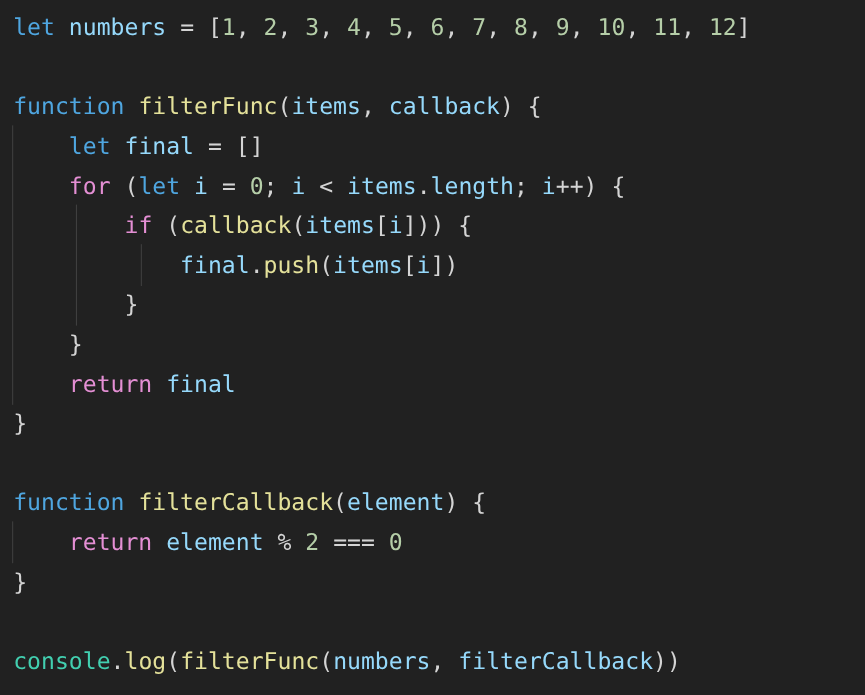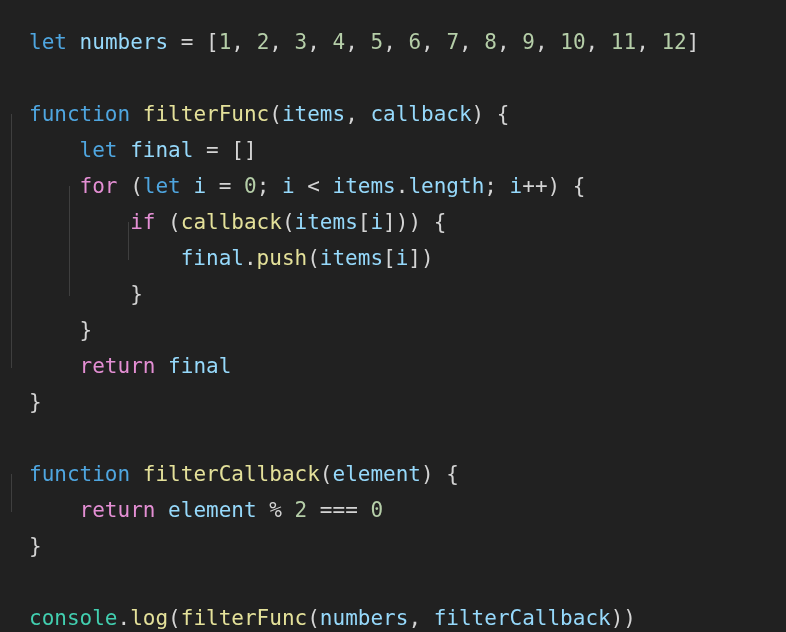--- a/index.html
+++ b/index.html
@@ -13,21 +13,21 @@
     height: 632px;
     overflow: hidden;
     font-family: "DejaVu Sans Mono", "Liberation Mono", monospace;
   }
 
   #editor {
     position: relative;
     width: 786px;
     height: 632px;
     background: #212121;
-    padding: 18px;
+    padding: 1px;
     box-sizing: border-box;
   }
 
   
   .indent-guides {
     position: absolute;
     inset: 0;
     pointer-events: none;
   }
   .indent-guide {

